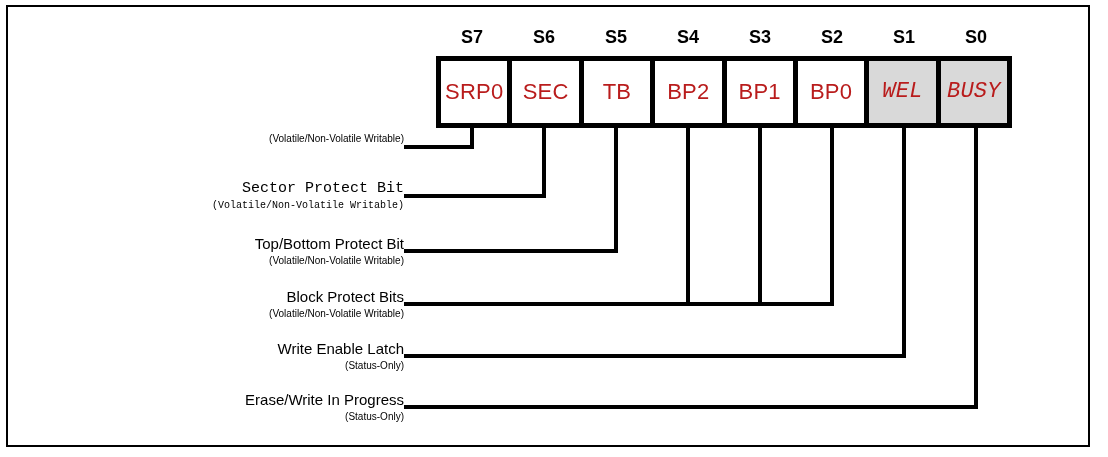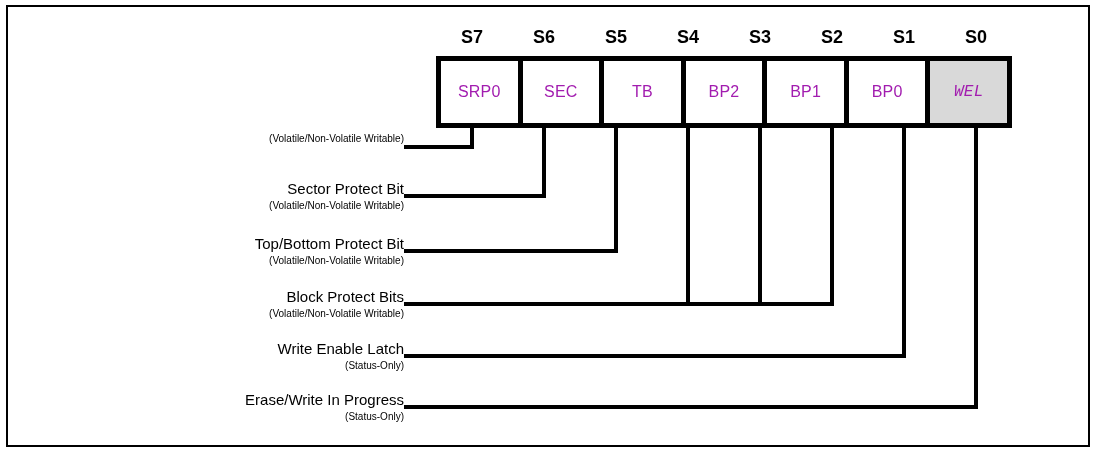--- a/index.html
+++ b/index.html
@@ -50,22 +50,22 @@
     justify-content: center;
     background: #ffffff;
   }
   .bit-cell:last-child {
     border-right: none;
   }
   .bit-cell.shaded {
     background: #d9d9d9;
   }
   .bit-label {
-    font-size: 16px;
-    color: #a21caf;
+    font-size: 22px;
+    color: #b91c1c;
     letter-spacing: 0.2px;
     line-height: 1;
   }
   .bit-cell.shaded .bit-label {
     font-style: italic;
     font-family: Liberation Mono, monospace;
   }
 
   
   #bit-headers {
@@ -145,20 +145,23 @@
     </div>
     <div class="bit-cell">
       <span class="bit-label">BP1</span>
     </div>
     <div class="bit-cell">
       <span class="bit-label">BP0</span>
     </div>
     <div class="bit-cell shaded">
       <span class="bit-label">WEL</span>
     </div>
+    <div class="bit-cell shaded">
+      <span class="bit-label">BUSY</span>
+    </div>
   </div>
 
   <svg id="leaders" viewBox="0 0 1108 457" width="1108" height="457">
     <g stroke="#000000" stroke-width="4" fill="none" shape-rendering="crispEdges">
 
       <path d="M 472 128 L 472 147 L 404 147"></path>
 
       <path d="M 544 128 L 544 196 L 404 196"></path>
 
       <path d="M 616 128 L 616 251 L 404 251"></path>
@@ -170,21 +173,21 @@
       <path d="M 904 128 L 904 356 L 404 356"></path>
 
       <path d="M 976 128 L 976 407 L 404 407"></path>
     </g>
   </svg>
 
   <div class="label-group" style="top:131px;">
     <div class="label-sub">(Volatile/Non-Volatile Writable)</div>
   </div>
 
-  <div class="label-group" style="top:180px;">
+  <div class="label-group" style="top:180px;font-family:Liberation Mono, monospace;">
     <div class="label-title">Sector Protect Bit</div>
     <div class="label-sub">(Volatile/Non-Volatile Writable)</div>
   </div>
 
   <div class="label-group" style="top:235px;">
     <div class="label-title">Top/Bottom Protect Bit</div>
     <div class="label-sub">(Volatile/Non-Volatile Writable)</div>
   </div>
 
   <div class="label-group" style="top:288px;">

